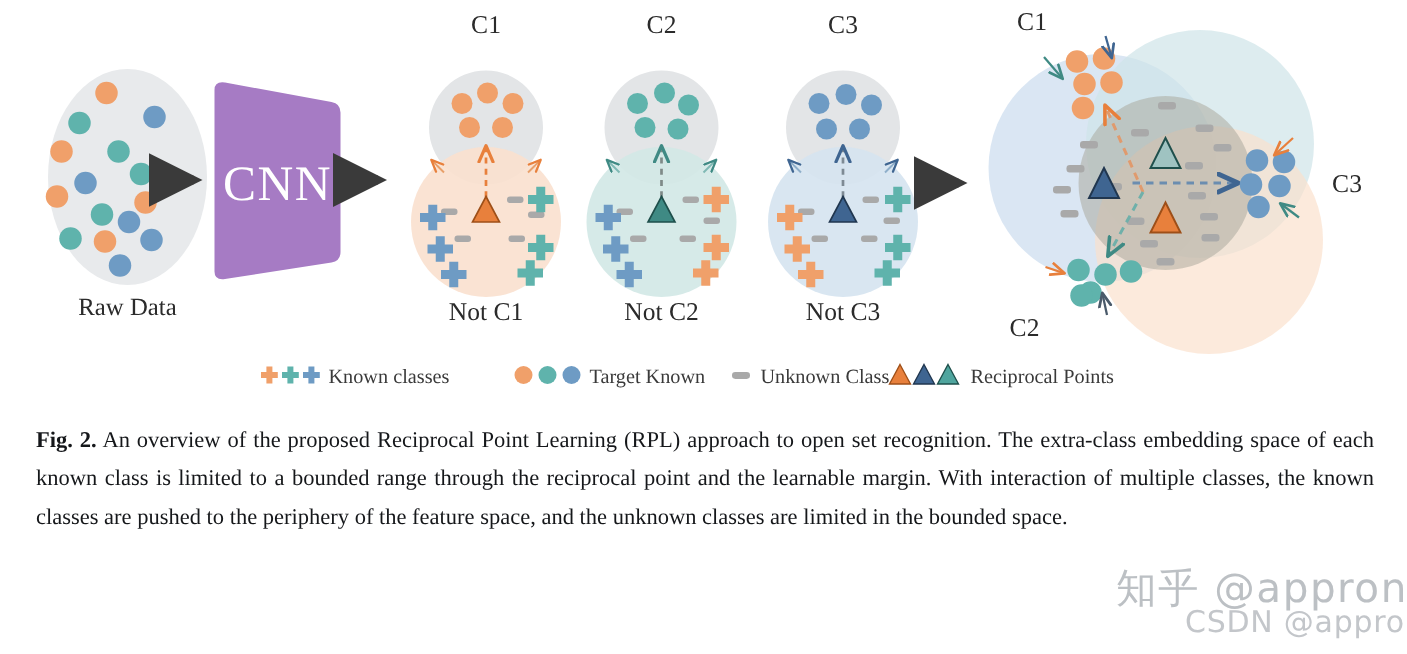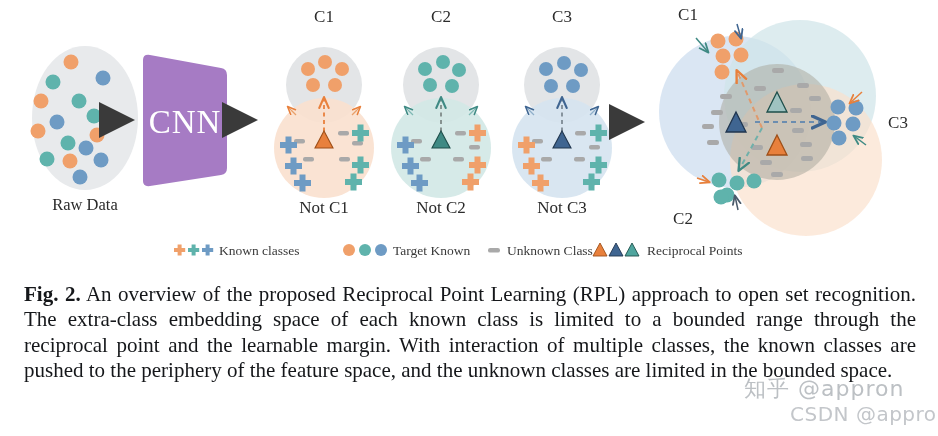--- a/index.html
+++ b/index.html
@@ -26,21 +26,21 @@
     top: 0;
     width: 938px;
     height: 268px;
   }
   .caption-block {
     position: absolute;
     left: 24px;
     top: 282px;
     width: 892px;
     font-family: "Liberation Serif", "DejaVu Serif", serif;
-    font-size: 21px;
+    font-size: 15px;
     line-height: 25.4px;
     text-align: justify;
     text-justify: inter-word;
     color: #15171a;
   }
   .caption-block b {
     font-weight: bold;
   }
   .caption-text {
     display: inline;
@@ -48,21 +48,21 @@
   .watermark {
     position: absolute;
     pointer-events: none;
     color: #b9bcc0;
     font-family: "DejaVu Sans", "Liberation Sans", sans-serif;
     white-space: nowrap;
   }
   .wm-zhihu {
     left: 744px;
     top: 374px;
-    font-size: 22px;
+    font-size: 27px;
     letter-spacing: 1px;
     color: #bcc0c4;
   }
   .wm-csdn {
     left: 790px;
     top: 402px;
     font-size: 20px;
     letter-spacing: 0.5px;
     color: #c3c6ca;
   }

